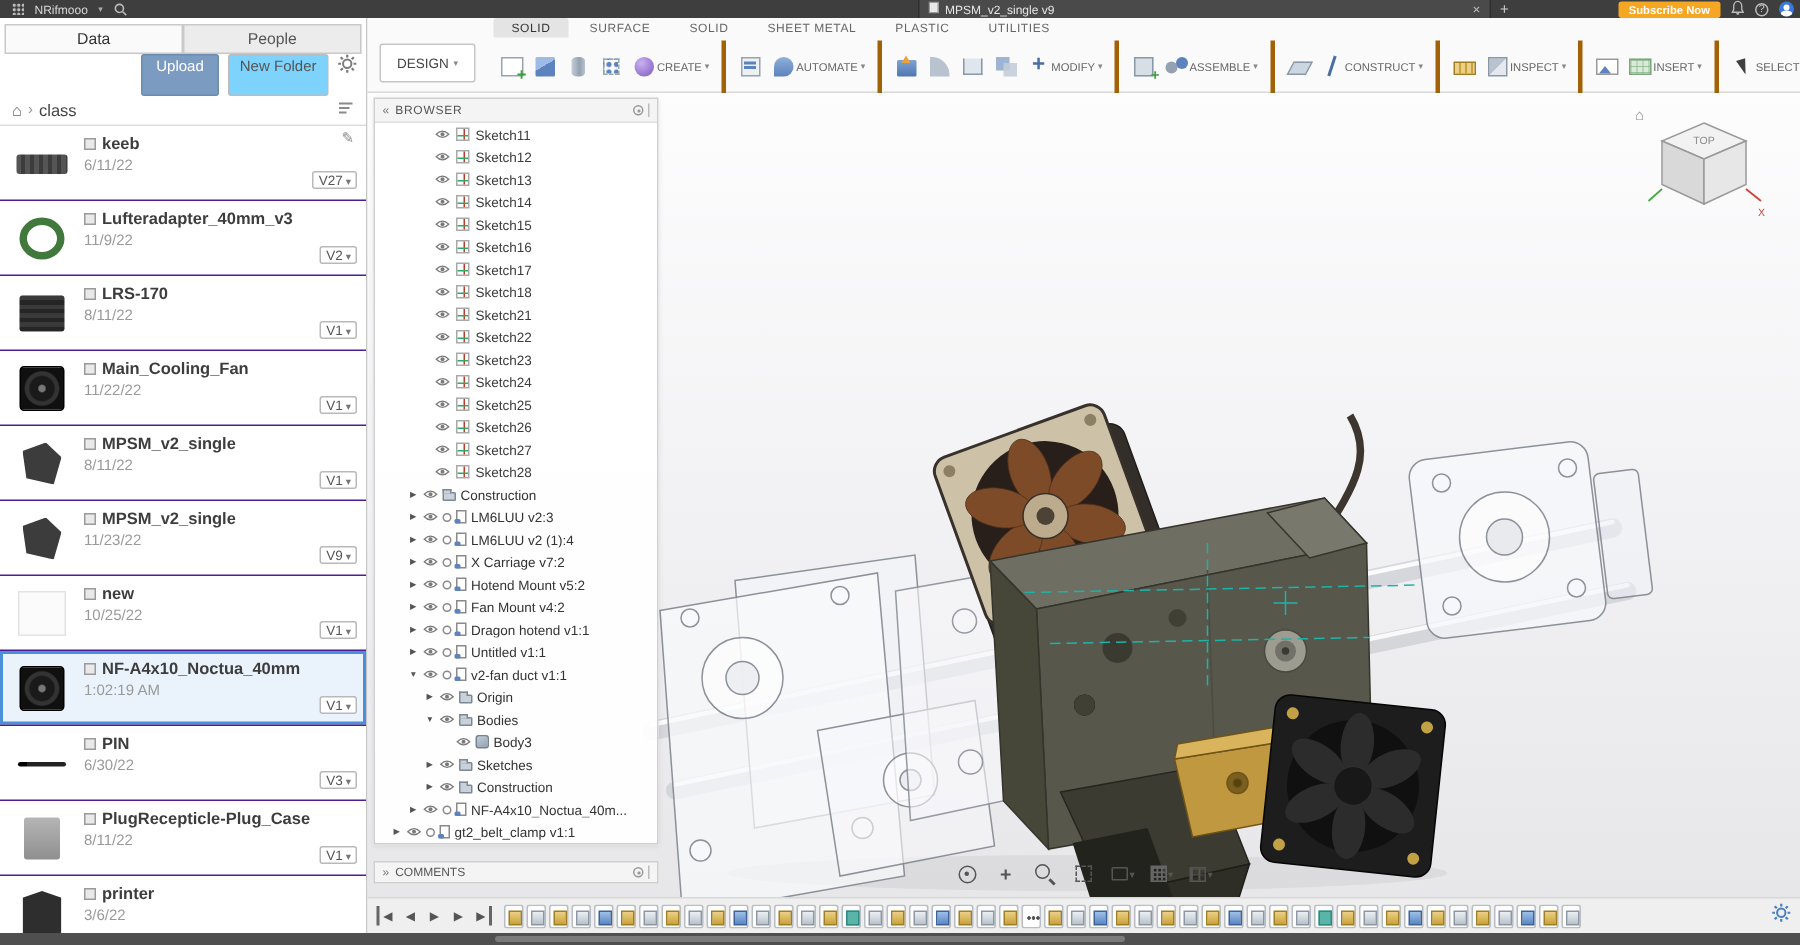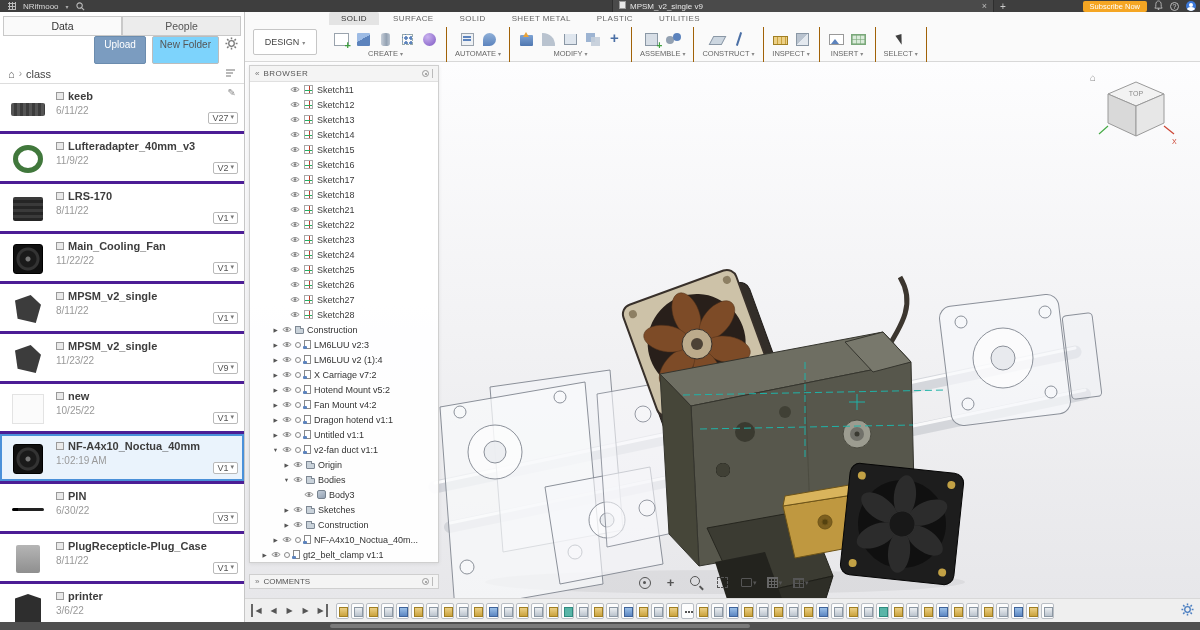--- a/index.html
+++ b/index.html
@@ -13,21 +13,21 @@
   .appgrid{width:8px;height:8px;background-image:radial-gradient(circle at 1.5px 1.5px,#bbb 1px,transparent 1.3px);
     background-size:3px 3px}
   .tb-caret{font-size:6px;color:#aaa}
   .tb-search{display:flex;align-items:center}
   .tb-tab{position:absolute;left:612px;top:0;height:12px;width:382px;display:flex;align-items:center;
     gap:4px;color:#e6e6e6;font-size:8px;background:#4a4a4a;padding:0 6px;border-left:1px solid #2e2e2e;border-right:1px solid #2e2e2e}
   .tb-tab .fileico{flex:0 0 auto}
   .tb-tab .closex{margin-left:auto;color:#bbb;font-size:9px;cursor:pointer}
   .tb-plus{position:absolute;left:1000px;top:0;height:12px;display:flex;align-items:center;color:#ccc;font-size:10px}
   .tb-right{position:absolute;right:4px;top:0;height:12px;display:flex;align-items:center;gap:7px}
-  .subscribe{background:#f5a623;color:#fff;font-size:7.5px;font-weight:normal;padding:1px 7px;border-radius:2px;cursor:pointer}
+  .subscribe{background:#f5a623;color:#fff;font-size:7.5px;font-weight:bold;padding:1px 7px;border-radius:2px;cursor:pointer}
   .helpq{width:9px;height:9px;border:1px solid #bbb;border-radius:50%;color:#ccc;font-size:7px;
     display:flex;align-items:center;justify-content:center}
   .avatar{width:10px;height:10px;border-radius:50%;background:#3b78d8;position:relative;overflow:hidden}
   .avatar::before{content:"";position:absolute;left:3px;top:2px;width:4px;height:4px;border-radius:50%;background:#fff}
   .avatar::after{content:"";position:absolute;left:1px;top:6px;width:8px;height:5px;border-radius:50% 50% 0 0;background:#fff}
 
   
   .datapanel{position:absolute;left:0;top:12px;width:245px;height:618px;background:#fff;border-right:1px solid #c6c6c6}
   .dp-tabs{display:flex;padding:4px 3px 0}
   .dp-tab{flex:1;text-align:center;font-size:10.5px;color:#555;background:#ececec;
@@ -35,54 +35,54 @@
   .dp-tab.active{background:#fafafa;color:#333}
   .dp-actions{height:28px;display:flex;justify-content:flex-end;gap:6px;padding:0 6px}
   .btn-upload{background:#7b9cc0;color:#fff;font-size:10px;padding:2px 9px;border-radius:2px;border:1px solid #6b8cae;cursor:pointer}
   .btn-newfolder{background:#7dd3fc;border:1px solid #bcbcbc;color:#555;font-size:10px;padding:2px 7px;border-radius:2px;cursor:pointer}
   .dp-crumb{height:20px;display:flex;align-items:center;gap:4px;padding:0 8px;border-bottom:1px solid #ddd;
     font-size:11px;color:#444}
   .home-g{font-size:11px;color:#666}
   .crumb-sep{color:#999;font-size:10px}
   .crumb-right{margin-left:auto}
   .dp-list{overflow:hidden}
-  .dpi{position:relative;height:50px;border-bottom:3px solid #4c1d95;display:flex;gap:8px;padding:6px 8px;cursor:pointer;background:#fff}
+  .dpi{position:relative;height:50px;border-bottom:1px solid #4c1d95;display:flex;gap:8px;padding:6px 8px;cursor:pointer;background:#fff}
   .dpi.selected{background:#eaf3fc;box-shadow:inset 0 0 0 2px #4a90d9}
   .thumb{width:40px;height:38px;flex:0 0 auto;display:flex;align-items:center;justify-content:center}
   .thumb::before{content:"";display:block}
   .th-keeb .thumb::before{width:34px;height:13px;background:repeating-linear-gradient(90deg,#555 0 3px,#3c3c3c 3px 6px);border-radius:2px}
   .th-ring .thumb::before{width:20px;height:18px;border:5px solid #41783c;border-radius:50%;background:#fff}
   .th-psu .thumb::before{width:30px;height:24px;background:repeating-linear-gradient(#3a3a3a 0 3px,#252525 3px 6px);border-radius:2px}
   .th-fan .thumb::before{width:28px;height:28px;border-radius:3px;border:1px solid #000;
     background:radial-gradient(circle at 50% 50%,#777 0 2px,#1a1a1a 3px 8px,#333 9px 11px,#101010 12px)}
   .th-bracket .thumb::before{width:26px;height:28px;background:#3c3c3c;clip-path:polygon(0 20%,60% 0,100% 35%,80% 100%,10% 85%)}
   .th-blank .thumb::before{width:30px;height:28px;background:#fbfbfb;border:1px solid #e3e3e3}
   .th-pin .thumb::before{width:32px;height:3px;background:linear-gradient(90deg,#000 0 6px,#222 6px);border-radius:2px}
   .th-case .thumb::before{width:24px;height:28px;background:linear-gradient(#b5b5b5,#8f8f8f);border-radius:2px}
   .th-printer .thumb::before{width:26px;height:30px;background:#2e2e2e;clip-path:polygon(0 15%,50% 0,100% 15%,100% 100%,0 100%)}
   .meta{display:flex;flex-direction:column;min-width:0}
   .nm{display:flex;align-items:center;gap:4px;font-size:11px;font-weight:bold;color:#3d3d3d;white-space:nowrap;overflow:hidden}
   .cmp-ico{width:8px;height:8px;background:#e9e9e9;border:1px solid #9a9a9a;flex:0 0 auto}
   .dt{font-size:10px;color:#999;margin-top:3px}
   .edit{position:absolute;top:3px;right:8px;font-size:10px;color:#8a8a8a}
   .ver{position:absolute;right:6px;bottom:7px;font-size:9px;color:#555;border:1px solid #b9b9b9;
-    border-radius:2px;padding:0 3px;background:#fff;display:flex;align-items:flex-start;gap:2px;cursor:pointer}
+    border-radius:2px;padding:0 3px;background:#fff;display:flex;align-items:flex-end;gap:2px;cursor:pointer}
   .ver::after{content:"▾";font-size:7px;color:#777}
 
   
   .ribbon{position:absolute;left:245px;top:12px;width:955px;height:50px;background:#fafafa;border-bottom:1px solid #d8d8d8}
   .rb-tabs{position:absolute;left:84px;top:0;height:15px;display:flex;align-items:flex-start;gap:2px}
   .rb-tab{font-size:8px;color:#666;padding:2px 12px;letter-spacing:.4px;cursor:pointer;white-space:nowrap}
   .rb-tab.active{background:#e4e4e4;border-radius:2px 2px 0 0;color:#333}
   .design-btn{position:absolute;left:8px;top:17px;width:64px;height:26px;border:1px solid #c6c6c6;border-radius:2px;
     background:#fff;font-size:9px;color:#444;display:flex;align-items:center;justify-content:center;gap:3px;cursor:pointer}
   .design-btn::after{content:"▾";font-size:6px;color:#888}
   .rb-groups{position:absolute;left:80px;top:15px;right:0;height:35px;display:flex}
-  .rgrp{display:flex;flex-direction:column;align-items:center;
-    padding:2px 8px 2px;border-right:1px solid #a16207}
+  .rgrp{display:flex;flex-direction:row;align-items:center;justify-content:space-between;
+    padding:2px 8px 2px;border-right:3px solid #a16207}
   .ricons{display:flex;gap:5px;align-items:center;height:20px}
   .glabel{font-size:7.5px;color:#666;display:flex;gap:2px;align-items:center;cursor:pointer;white-space:nowrap}
   .glabel::after{content:"▾";font-size:6px;color:#888}
   .ric{width:17px;height:17px;position:relative;cursor:pointer;flex:0 0 auto}
   .t-new-sketch::before{content:"";position:absolute;inset:2px 1px;background:#fff;border:1px solid #9aa3ad}
   .t-new-sketch::after{content:"+";position:absolute;right:-1px;bottom:-3px;color:#3f9e3f;font-weight:bold;font-size:11px}
   .t-box::before{content:"";position:absolute;inset:2px;background:linear-gradient(150deg,#9dbbe4 0 45%,#5c83bd 45%);border-radius:1px}
   .t-cylinder::before{content:"";position:absolute;inset:2px 4px;background:linear-gradient(90deg,#c6ced8,#93a1b2 60%,#b9c3cf);border-radius:45%/18%}
   .t-pattern::before{content:"";position:absolute;inset:3px;border:1px dashed #9aa;
     background:radial-gradient(circle at 3px 3px,#5c83bd 1.5px,transparent 2px),radial-gradient(circle at 8px 3px,#5c83bd 1.5px,transparent 2px),radial-gradient(circle at 3px 8px,#5c83bd 1.5px,transparent 2px),radial-gradient(circle at 8px 8px,#5c83bd 1.5px,transparent 2px)}

